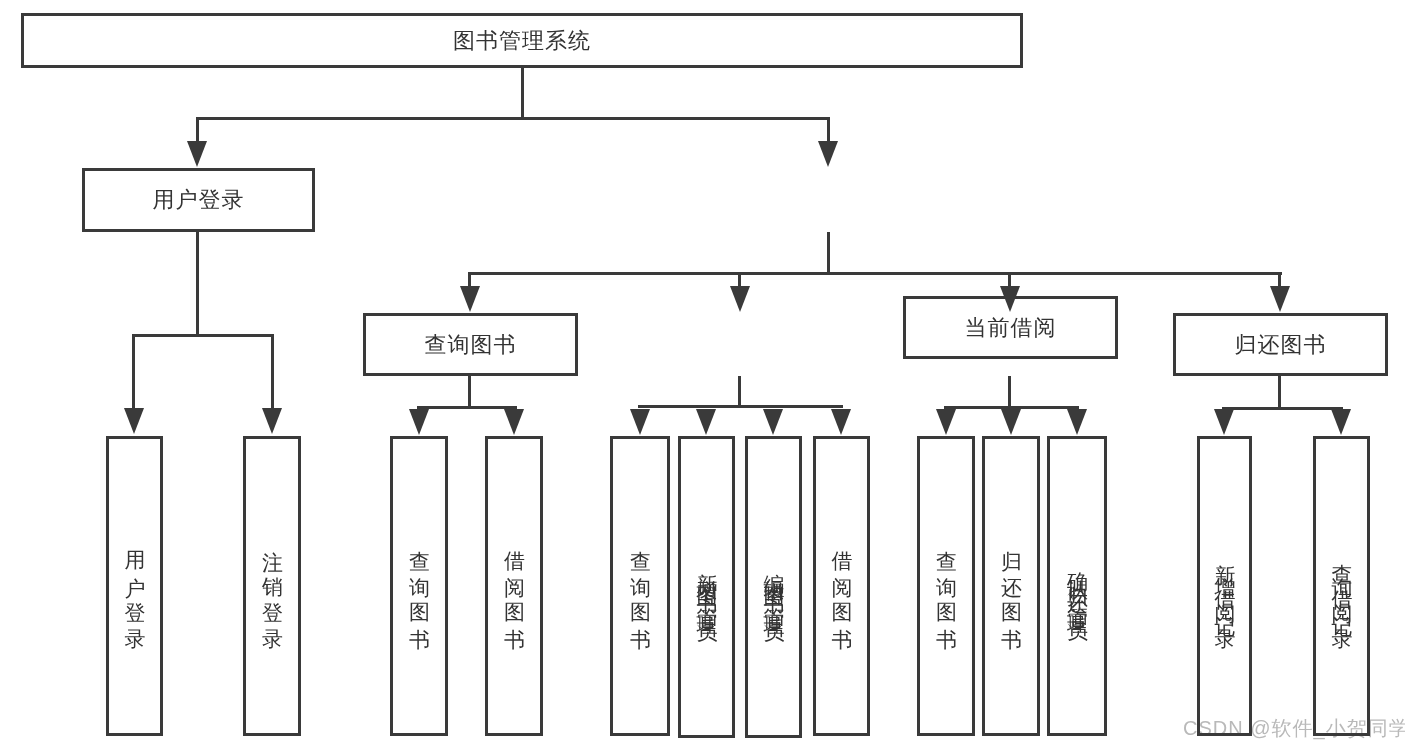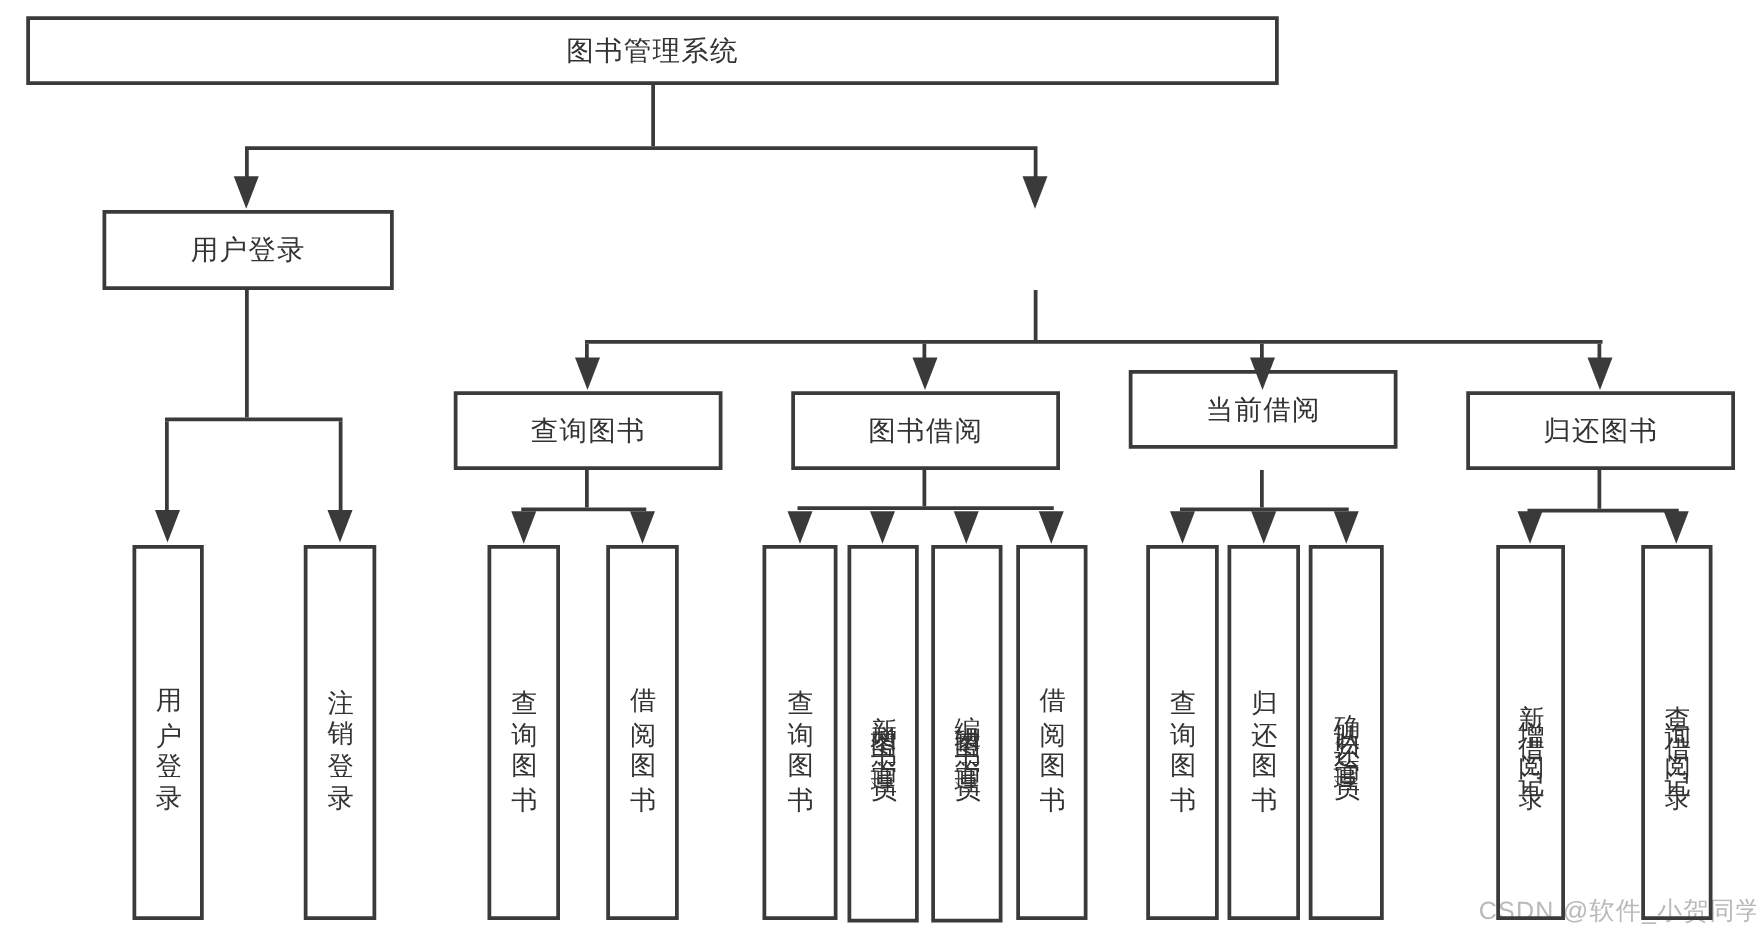--- a/index.html
+++ b/index.html
@@ -37,23 +37,20 @@
   <div class="node h" style="left:21px;top:13px;width:1002px;height:55px">
     <span>图书管理系统</span>
   </div>
 
   <div class="node h" style="left:82px;top:168px;width:233px;height:64px">
     <span>用户登录</span>
   </div>
 
   <div class="node h" style="left:363px;top:313px;width:215px;height:63px">
     <span>查询图书</span>
-  </div>
-  <div class="node h" style="left:633px;top:313px;width:215px;height:63px">
-    <span>图书借阅</span>
   </div>
   <div class="node h" style="left:903px;top:296px;width:215px;height:63px">
     <span>当前借阅</span>
   </div>
   <div class="node h" style="left:1173px;top:313px;width:215px;height:63px">
     <span>归还图书</span>
   </div>
 
   <div class="node v" style="left:106px;top:436px;width:57px;height:300px">
     <span class="v-text" style="letter-spacing: 26px;">用户登录</span>

